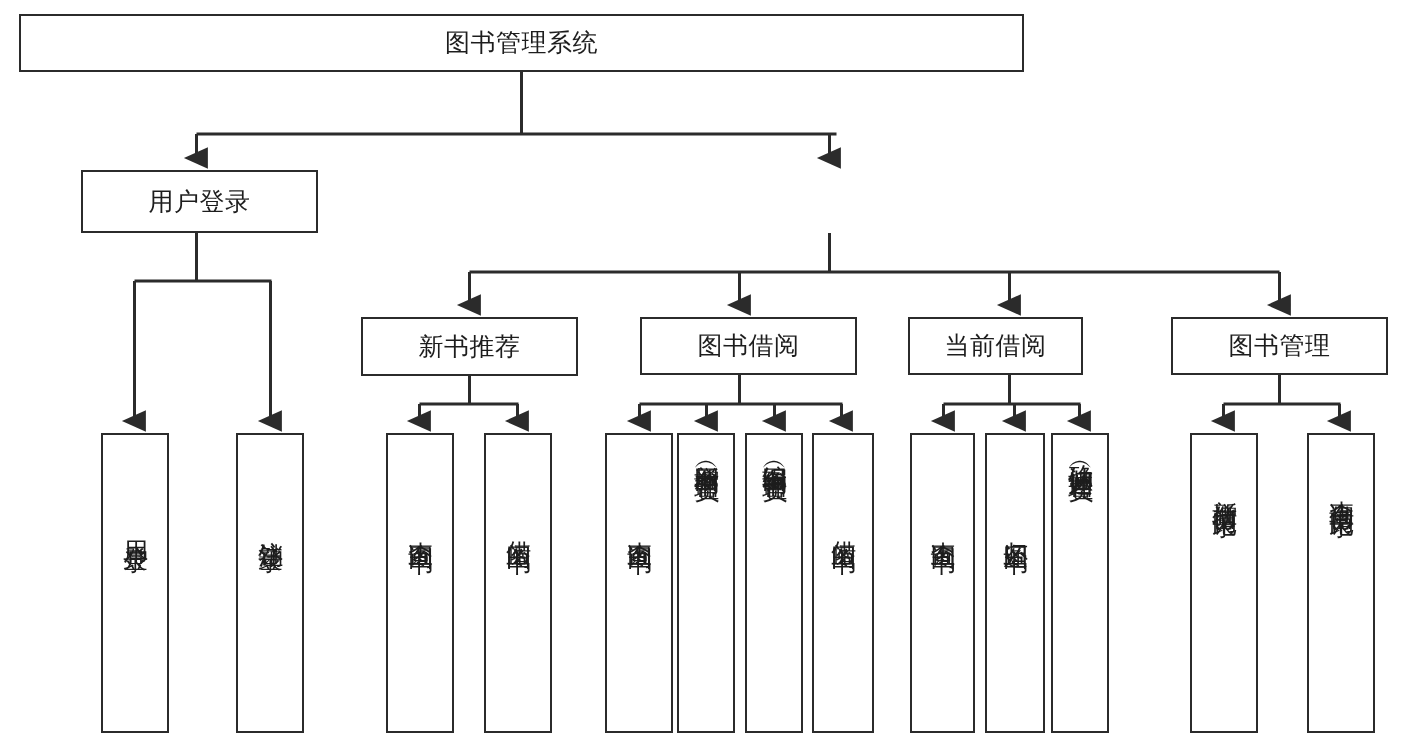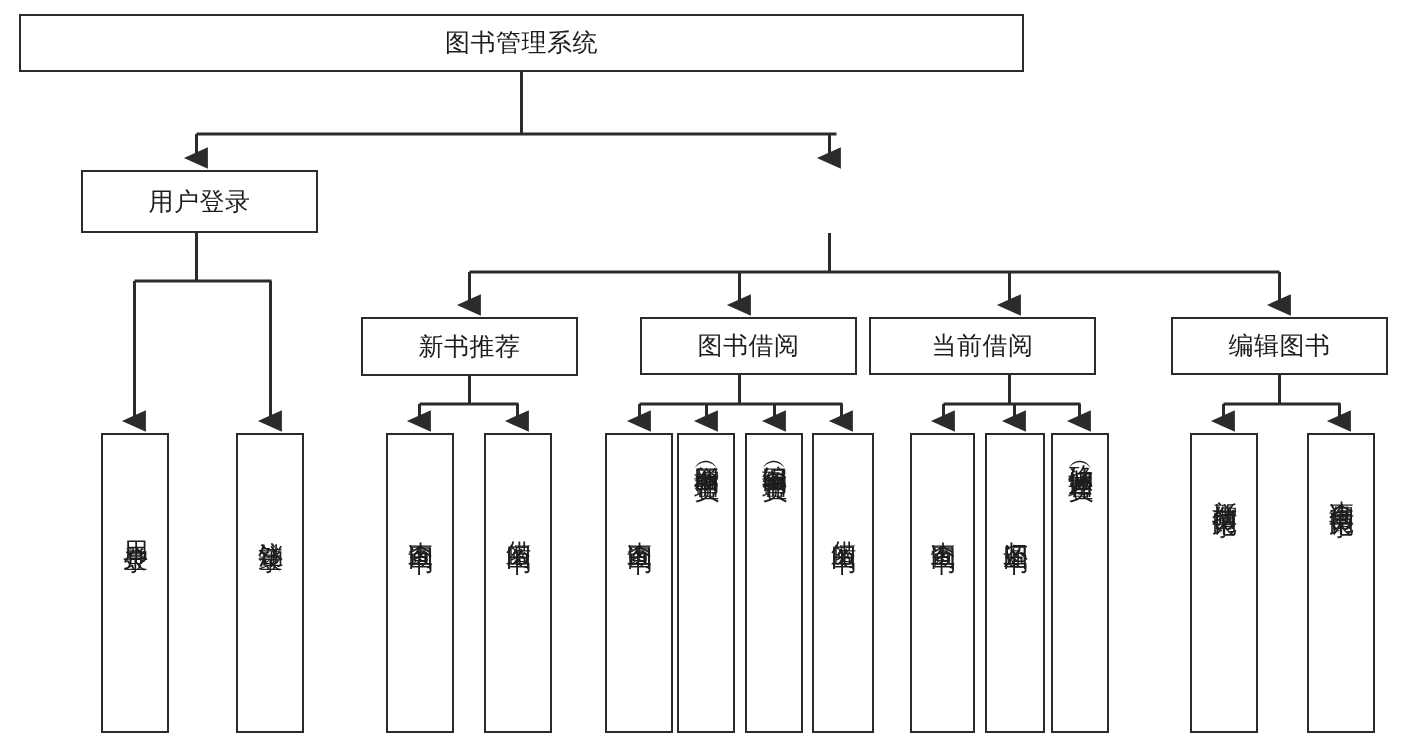--- a/index.html
+++ b/index.html
@@ -139,25 +139,25 @@
   <div class="node horiz" style="left:81px; top:170px; width:237px; height:63px;">
     <span class="node-label">用户登录</span>
   </div>
 
   <div class="node horiz" style="left:361px; top:317px; width:217px; height:59px;">
     <span class="node-label">新书推荐</span>
   </div>
   <div class="node horiz" style="left:631px; top:317px; width:217px; height:58px;margin-left:9px;">
     <span class="node-label">图书借阅</span>
   </div>
-  <div class="node horiz" style="left:869px; top:317px; width:227px; height:58px;">
+  <div class="node horiz" style="left:908px; top:317px; width:175px; height:58px;">
     <span class="node-label">当前借阅</span>
   </div>
   <div class="node horiz" style="left:1171px; top:317px; width:217px; height:58px;">
-    <span class="node-label">编辑图书</span>
+    <span class="node-label">图书管理</span>
   </div>
 
   <div class="node vert" style="left:101px; top:433px; width:68px; height:300px; padding-top:86px;">
     <span class="node-label">用户登录</span>
   </div>
   <div class="node vert" style="left:236px; top:433px; width:68px; height:300px; padding-top:86px;">
     <span class="node-label">注销登录</span>
   </div>
 
   <div class="node vert" style="left:386px; top:433px; width:68px; height:300px; padding-top:86px;">

